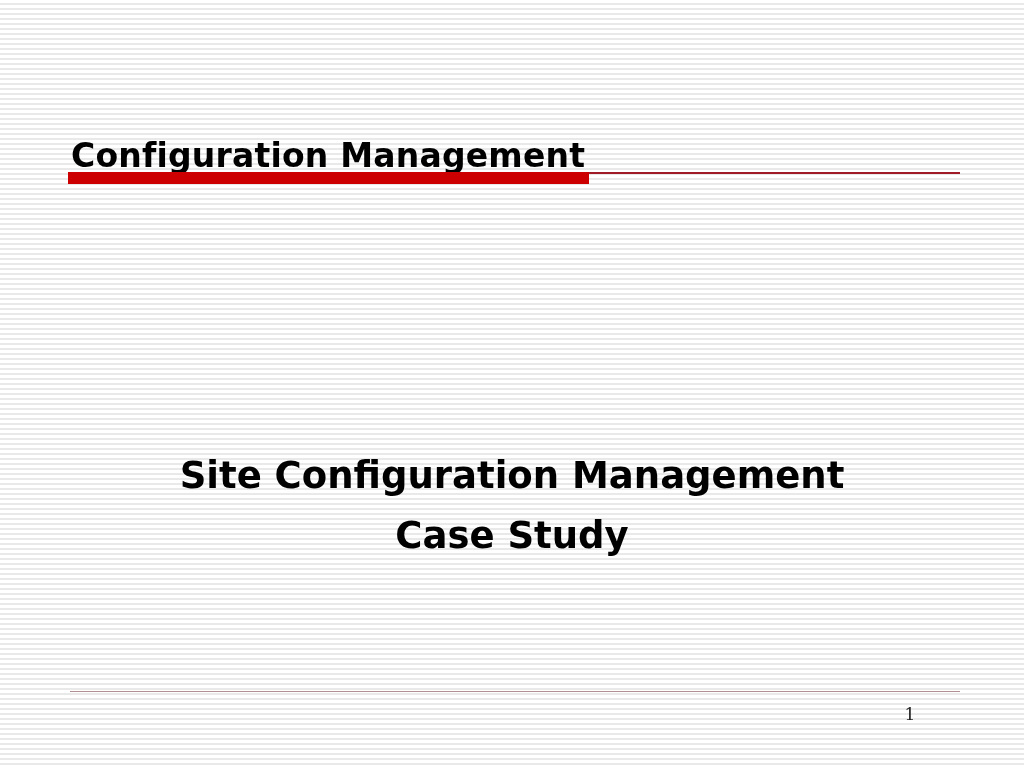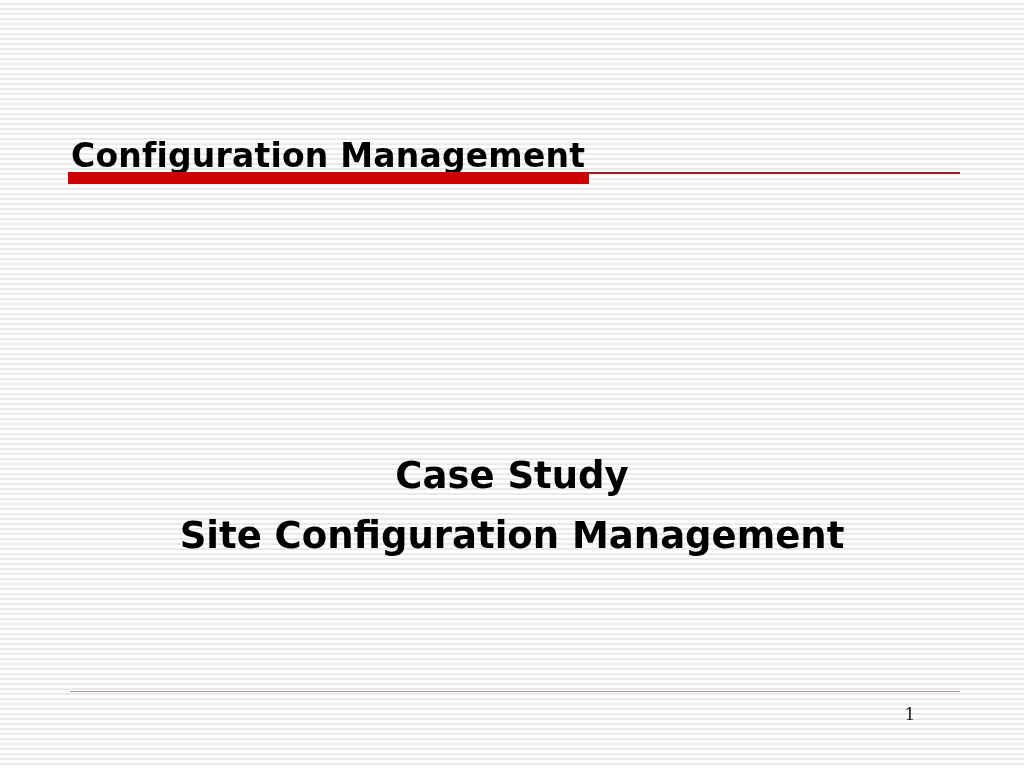--- a/index.html
+++ b/index.html
@@ -129,21 +129,21 @@
   <div class="title-block">
     <h1 class="slide-title">Configuration Management</h1>
   </div>
 
   <div class="title-rule-wrap">
     <div class="title-rule-thin"></div>
     <div class="title-rule-thick"></div>
   </div>
 
   <div class="body-block">
+    <p class="body-line">Site Configuration Management</p>
     <p class="body-line">Case Study</p>
-    <p class="body-line">Site Configuration Management</p>
   </div>
 
   <div class="footer-rule"></div>
 
   <div class="page-number">1</div>
 
 </div>
 
 </body></html>

